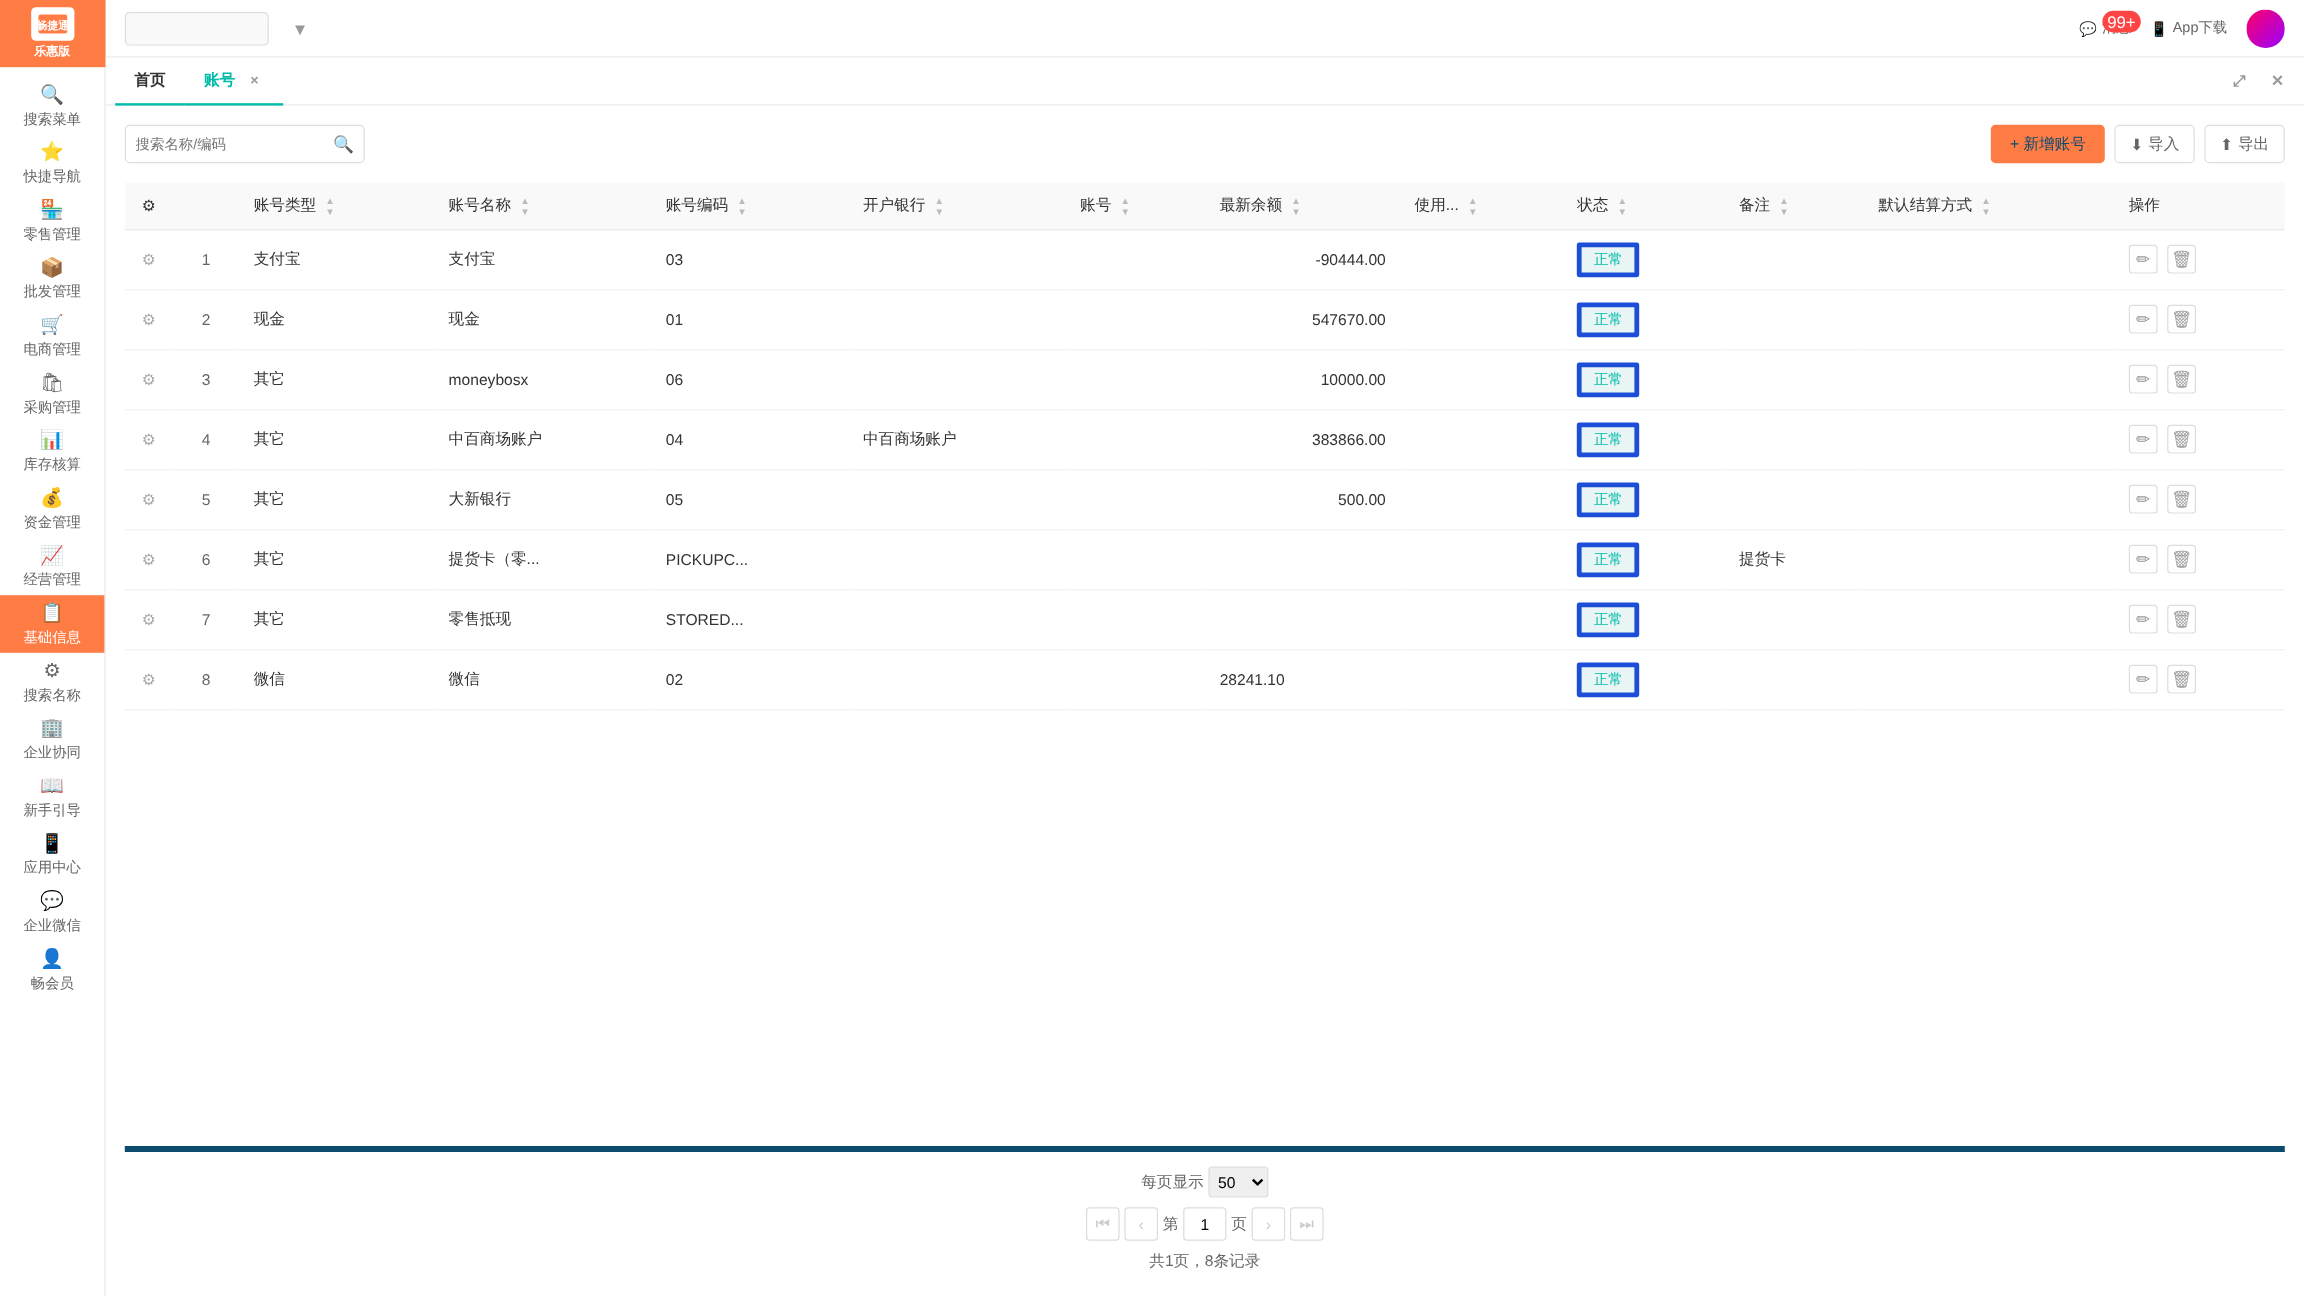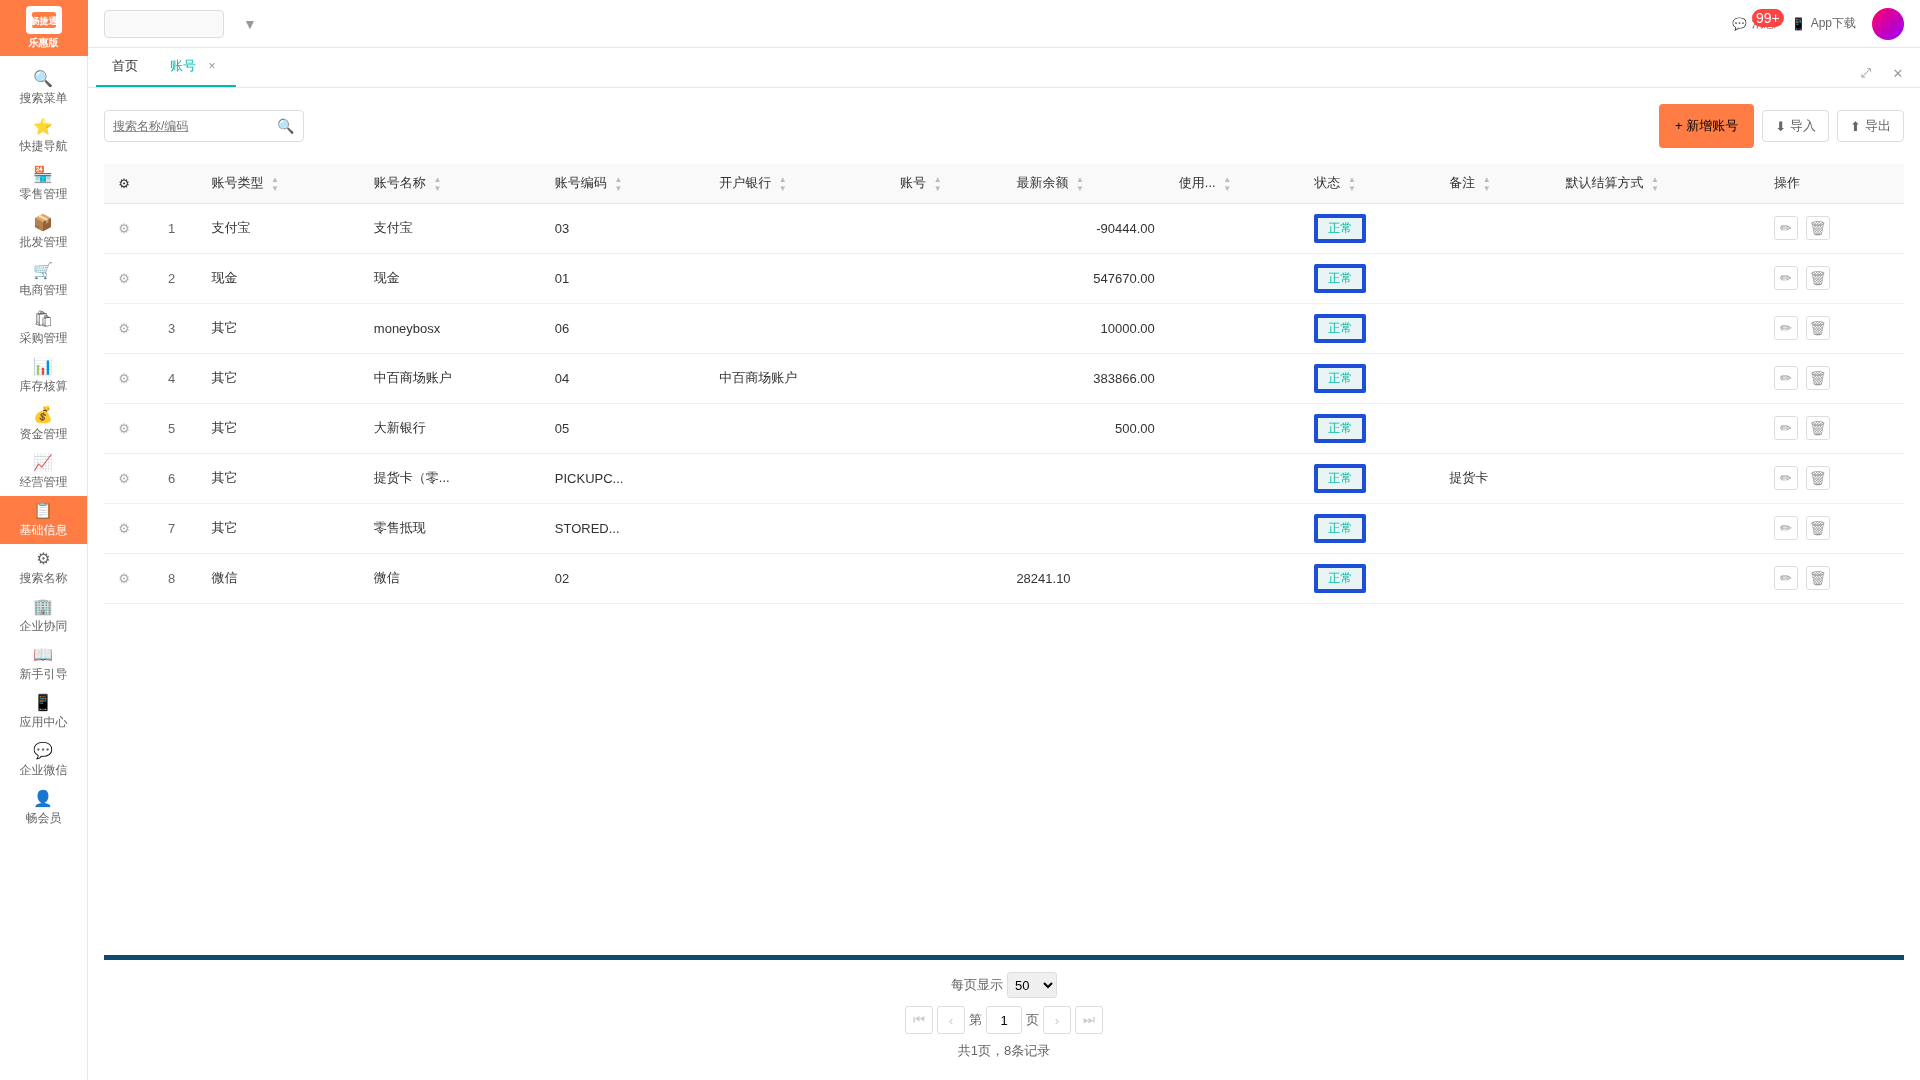--- a/index.html
+++ b/index.html
@@ -150,24 +150,25 @@
       width: 100%;
       height: 100%;
       background: linear-gradient(135deg, #f06, #90f);
     }
 
     
     .tabs-bar {
       height: 40px;
       background: #fff;
       display: flex;
-      align-items: flex-end;
+      align-items: center;
       border-bottom: 1px solid #e8e8e8;
       padding: 0 8px;
       flex-shrink: 0;
+      font-weight: bold;
     }
     .tab-item {
       height: 40px;
       padding: 0 16px;
       display: flex;
       align-items: center;
       gap: 8px;
       cursor: pointer;
       font-size: 13px;
       color: #666;
@@ -226,33 +227,32 @@
       height: 32px;
       width: 200px;
       background: #fff;
     }
     .search-box input {
       border: none;
       outline: none;
       font-size: 12px;
       flex: 1;
       color: #999;
-      text-decoration: underline;
     }
     .search-icon { color: #aaa; font-size: 14px; cursor: pointer; }
     .toolbar-right {
       display: flex;
       align-items: center;
       gap: 8px;
     }
     .btn-primary {
-      height: 44px;
+      height: 32px;
       padding: 6px 16px;
       background: #ff7d45;
-      color: #000000;
+      color: #0c4a6e;
       border: none;
       border-radius: 4px;
       font-size: 13px;
       cursor: pointer;
       display: flex;
       align-items: center;
       gap: 4px;
     }
     .btn-outline {
       height: 32px;

